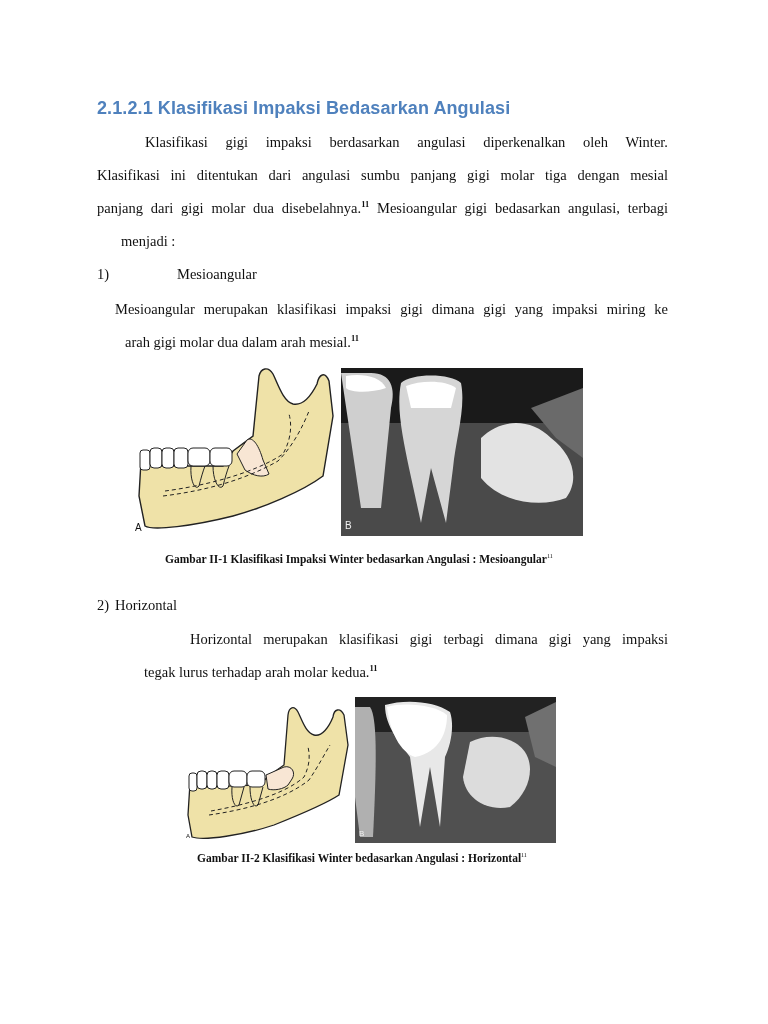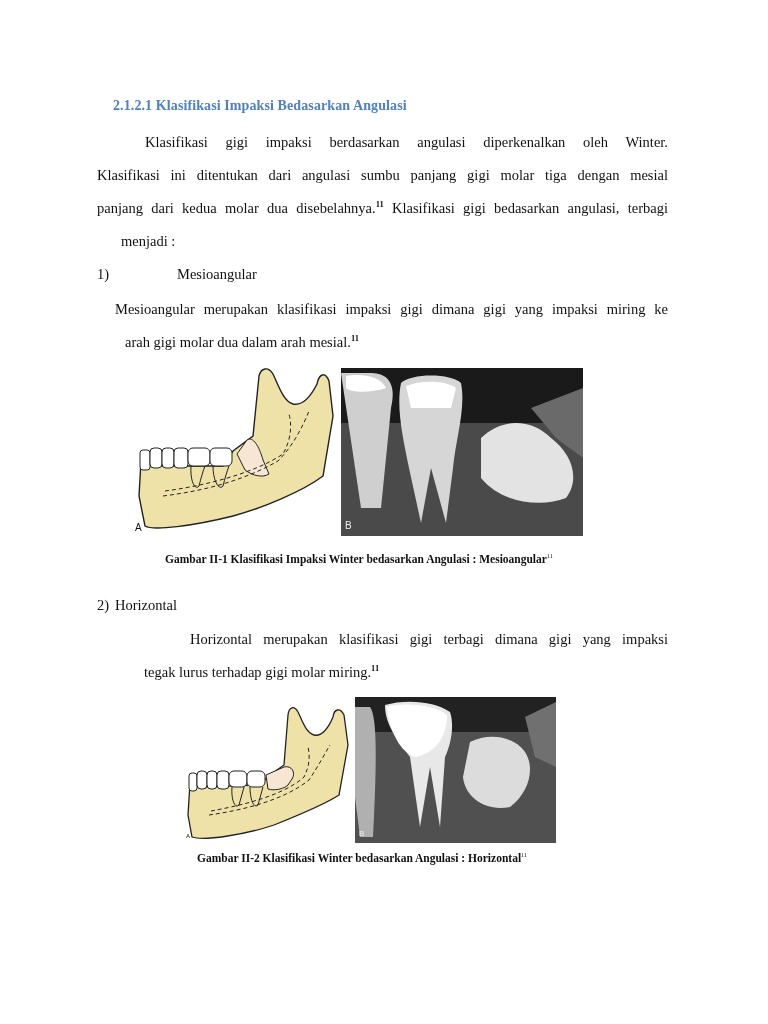--- a/index.html
+++ b/index.html
@@ -1,20 +1,20 @@
 <!DOCTYPE html>
 <html><head>
 <meta charset="utf-8">
 <style>
   html, body { margin: 0; padding: 0; background: #ffffff; }
   body { width: 768px; height: 1024px; position: relative; overflow: hidden;
          font-family: "Liberation Serif", "DejaVu Serif", serif; color: #111; }
   .abs { position: absolute; font-family: Liberation Serif, serif; }
-  .heading { left: 97px; top: 98px; font-family: Liberation Serif, serif; font-weight: bold;
-             font-size: 14px; color: #4f81bd; letter-spacing: 0.1px; margin-left: 16px; }
+  .heading { left: 97px; top: 98px; font-family: Liberation Sans, sans-serif; font-weight: bold;
+             font-size: 18px; color: #4f81bd; letter-spacing: 0.1px; }
   .para { font-size: 14.5px; line-height: 33px; text-align: justify; }
   sup { font-size: 8.5px; vertical-align: super; line-height: 0; font-weight: bold; }
   .list-num { font-size: 14.5px; }
   .caption { font-family: "Liberation Serif", serif; font-weight: bold; font-size: 11.5px; }
   .caption sup { font-size: 6px; font-weight: normal; }
   .figure { position: absolute; }
   .drawing { position: absolute; background: #fff; }
   .xray { position: absolute; overflow: hidden;
           background: radial-gradient(ellipse at 70% 40%, #d8d8d8 0%, #9a9a9a 30%, #5a5a5a 60%, #3b3b3b 100%); }
   .fig-letter { position: absolute; font-family: "Liberation Sans", sans-serif; font-size: 10px; }
@@ -25,21 +25,21 @@
 
 <div class="abs heading">2.1.2.1 Klasifikasi Impaksi Bedasarkan Angulasi</div>
 
 <div class="abs para" style="left:145px; top:126px; width:523px; text-align:justify; text-align-last:justify;">
   <span>Klasifikasi gigi impaksi berdasarkan angulasi diperkenalkan oleh Winter.</span>
 </div>
 <div class="abs para" style="left:97px; top:159px; width:571px; text-align:justify; text-align-last:justify;">
   <span>Klasifikasi ini ditentukan dari angulasi sumbu panjang gigi molar tiga dengan mesial</span>
 </div>
 <div class="abs para" style="left:97px; top:192px; width:571px; text-align:justify; text-align-last:justify;">
-  <span>panjang dari kedua molar dua disebelahnya.</span><sup>11</sup><span> Klasifikasi gigi bedasarkan angulasi, terbagi</span>
+  <span>panjang dari gigi molar dua disebelahnya.</span><sup>11</sup><span> Mesioangular gigi bedasarkan angulasi, terbagi</span>
 </div>
 <div class="abs para" style="left:97px; top:225px; width:571px;margin-left:24px;">
   <span>menjadi :</span>
 </div>
 
 <div class="abs list-num" style="left:97px; top:266px;">1)</div>
 <div class="abs list-num" style="left:129px; top:266px;margin-left:48px;">Mesioangular</div>
 
 <div class="abs para" style="left:115px; top:293px; width:553px; text-align:justify; text-align-last:justify;">
   <span>Mesioangular merupakan klasifikasi impaksi gigi dimana gigi yang impaksi miring ke</span>
@@ -86,21 +86,21 @@
   <span>Gambar II-1 Klasifikasi Impaksi Winter bedasarkan Angulasi : Mesioangular</span><sup>11</sup>
 </div>
 
 <div class="abs list-num" style="left:97px; top:597px;">2)</div>
 <div class="abs list-num" style="left:115px; top:597px;">Horizontal</div>
 
 <div class="abs para" style="left:190px; top:623px; width:478px; text-align:justify; text-align-last:justify;">
   <span>Horizontal merupakan klasifikasi gigi terbagi dimana gigi yang impaksi</span>
 </div>
 <div class="abs para" style="left:144px; top:656px;">
-  <span>tegak lurus terhadap gigi molar miring.</span><sup>11</sup>
+  <span>tegak lurus terhadap arah molar kedua.</span><sup>11</sup>
 </div>
 
 <div class="figure" style="left:184px; top:697px; width:372px; height:148px;">
   <div class="drawing" style="left:0; top:8px; width:168px; height:140px;">
     <svg width="168" height="140" viewBox="0 0 168 140">
       <path d="M8,132 C20,136 60,130 90,120 C115,110 140,100 155,90 L164,40 L160,10 C156,2 150,4 149,12 C145,22 138,32 130,30 C122,28 118,15 114,7 C110,0 105,2 104,10 L100,60 L86,70 L75,80 L15,82 L6,78 L4,110 Z" fill="#efe2a8" stroke="#222" stroke-width="1.3"></path>
       <g fill="#fff" stroke="#222" stroke-width="1">
         <rect x="5" y="68" width="8" height="18" rx="3"></rect>
         <rect x="13" y="66" width="10" height="18" rx="4"></rect>
         <rect x="23" y="66" width="10" height="18" rx="4"></rect>

